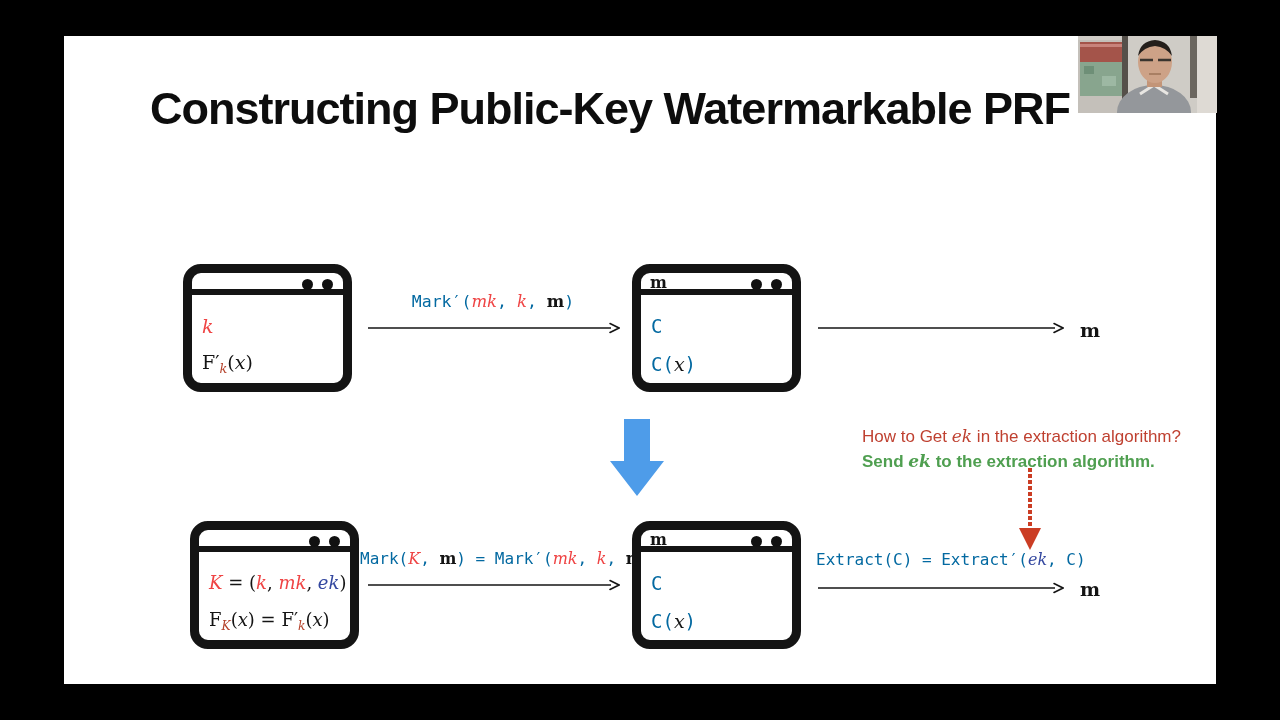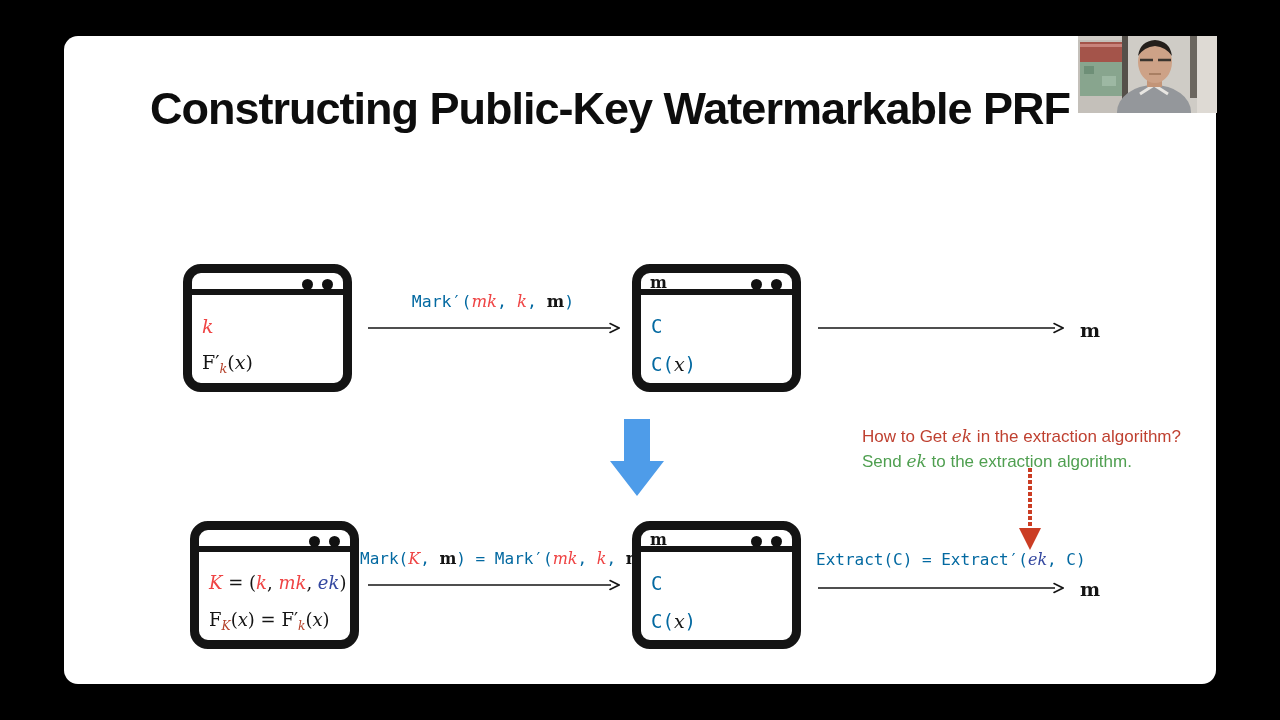--- a/index.html
+++ b/index.html
@@ -1,20 +1,20 @@
 <!DOCTYPE html>
 <html><head>
 <meta charset="utf-8">
 <style>
   * { margin:0; padding:0; box-sizing:border-box; }
   html,body { width:1280px; height:720px; background:#000; overflow:hidden; }
   #stage { position:relative; width:1280px; height:720px; background:#000;
            font-family:"Liberation Sans", sans-serif; }
   #slide { position:absolute; left:64px; top:36px; width:1152px; height:648px;
-           background:#ffffff;border-radius:14px; }
+           background:#ffffff; }
 
   .slide-title { position:absolute; left:86px; top:47px; width:1060px;
                  font-size:45px; font-weight:bold; color:#0d0d0d; letter-spacing:-1px;
                  white-space:nowrap; }
   .slide-subtitle { position:absolute; left:91px; top:155px; font-size:15.5px;
                     font-weight:bold; color:#111; }
 
   
   .window { position:absolute; width:169px; height:128px; background:#fff;
             border:9px solid #141414; border-radius:18px; }
@@ -91,21 +91,21 @@
       <line x1="0" y1="6" x2="237" y2="6" stroke="#151515" stroke-width="1.6"></line>
       <path d="M236 1.5 L245 6 L236 10.5" fill="none" stroke="#151515" stroke-width="1.6" stroke-linecap="round"></path>
     </svg>
     <div class="out-msg" style="left:1016px; top:283px;"><span class="seg-frak">m</span></div>
 
     <svg style="position:absolute; left:545px; top:383px;" width="56" height="78">
       <polygon points="15,0 41,0 41,42 55,42 28,77 1,42 15,42" fill="#4e9ce9"></polygon>
     </svg>
 
     <div class="annotation" style="left:798px; top:390px;"><span class="seg-red">How to Get </span><span class="seg-redi">ek</span><span class="seg-red"> in the extraction algorithm?</span></div>
-    <div class="annotation" style="left:798px; top:415px;"><span class="seg-green">Send </span><span class="seg-greeni">ek</span><span class="seg-green"> to the extraction algorithm.</span></div>
+    <div class="annotation" style="left:798px; top:415px;font-weight:bold;"><span class="seg-green">Send </span><span class="seg-greeni">ek</span><span class="seg-green"> to the extraction algorithm.</span></div>
 
     <svg style="position:absolute; left:950px; top:428px;" width="32" height="90">
       <line x1="16" y1="4" x2="16" y2="66" stroke="#cb3d24" stroke-width="4" stroke-dasharray="4 2"></line>
       <polygon points="5,64 27,64 16,86" fill="#cb3d24"></polygon>
     </svg>
 
     <div class="window" style="left:126px; top:485px;">
       <div class="win-bar">
         <div class="dots">
           <div class="dot"></div>

